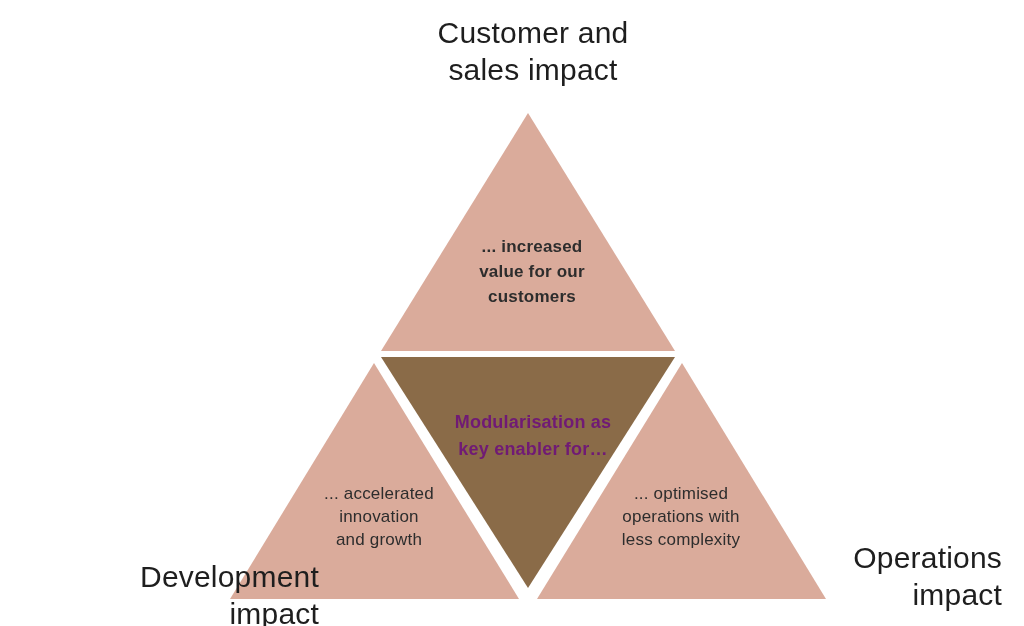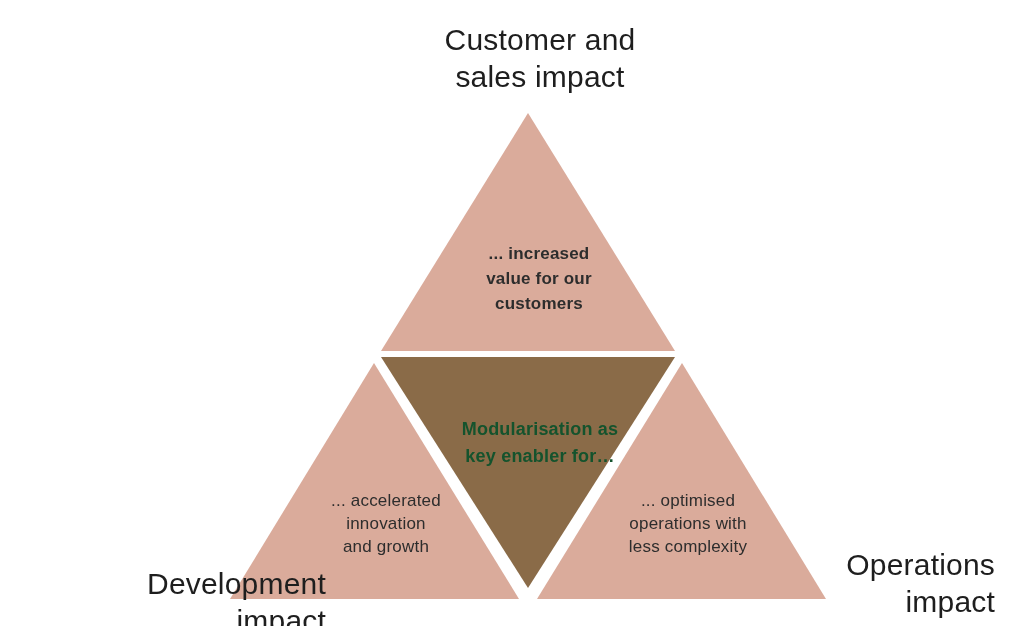--- a/index.html
+++ b/index.html
@@ -17,21 +17,21 @@
   }
   .stage svg {
     position: absolute;
     left: 0;
     top: 0;
     display: block;
   }
   .txt {
     position: absolute;
     white-space: pre-line;
-    margin: 12px;
+    margin: 5px;
   }
   .axis-label {
     font-size: 30px;
     line-height: 37px;
     color: #1e1e1e;
     font-weight: 400;
     letter-spacing: 0.2px;
   }
   .axis-top {
     left: 278px;
@@ -64,21 +64,21 @@
     line-height: 25px;
     font-weight: bold;
   }
   .tri-center-text {
     left: 388px;
     top: 404px;
     width: 280px;
     font-size: 18px;
     line-height: 27px;
     font-weight: 700;
-    color: #14532d;
+    color: #701a75;
   }
   .tri-left-text {
     left: 254px;
     top: 477px;
     width: 240px;
     line-height: 23px;
   }
   .tri-right-text {
     left: 556px;
     top: 477px;

